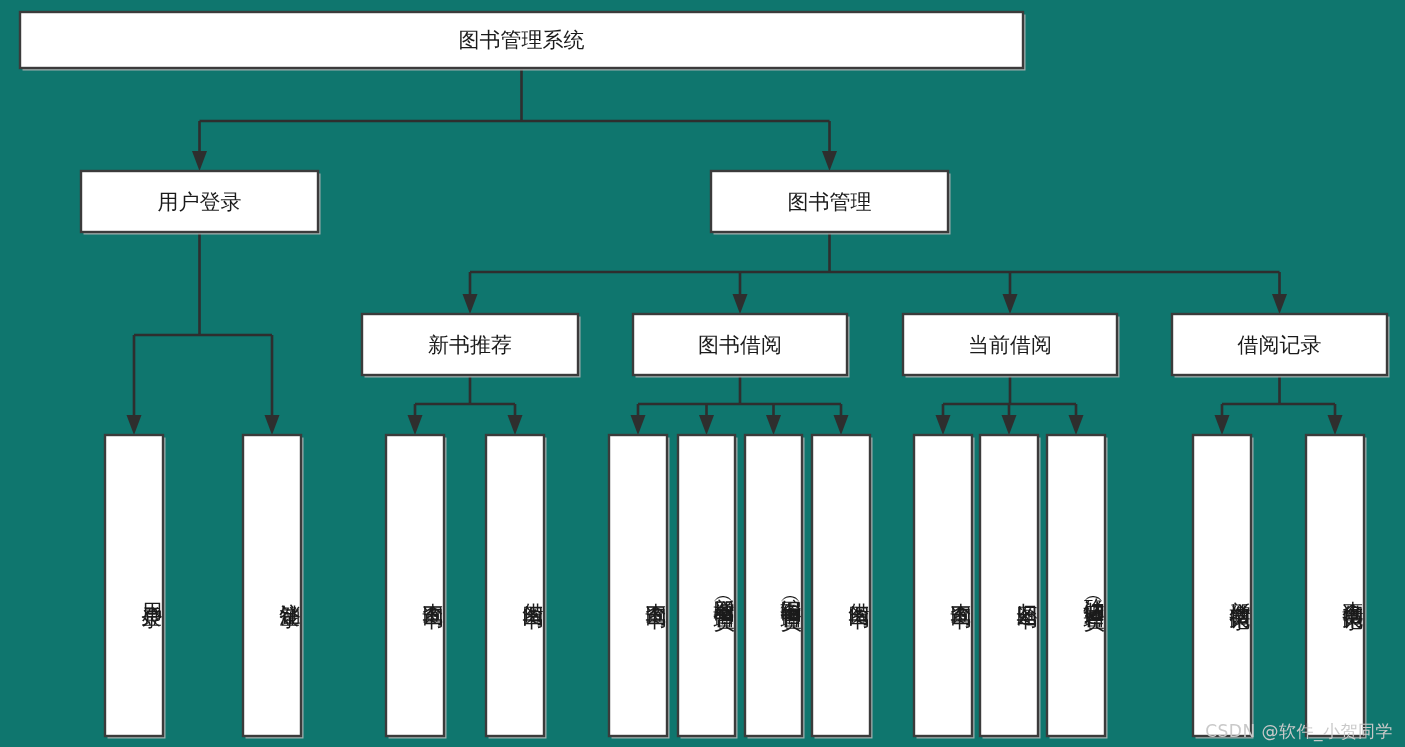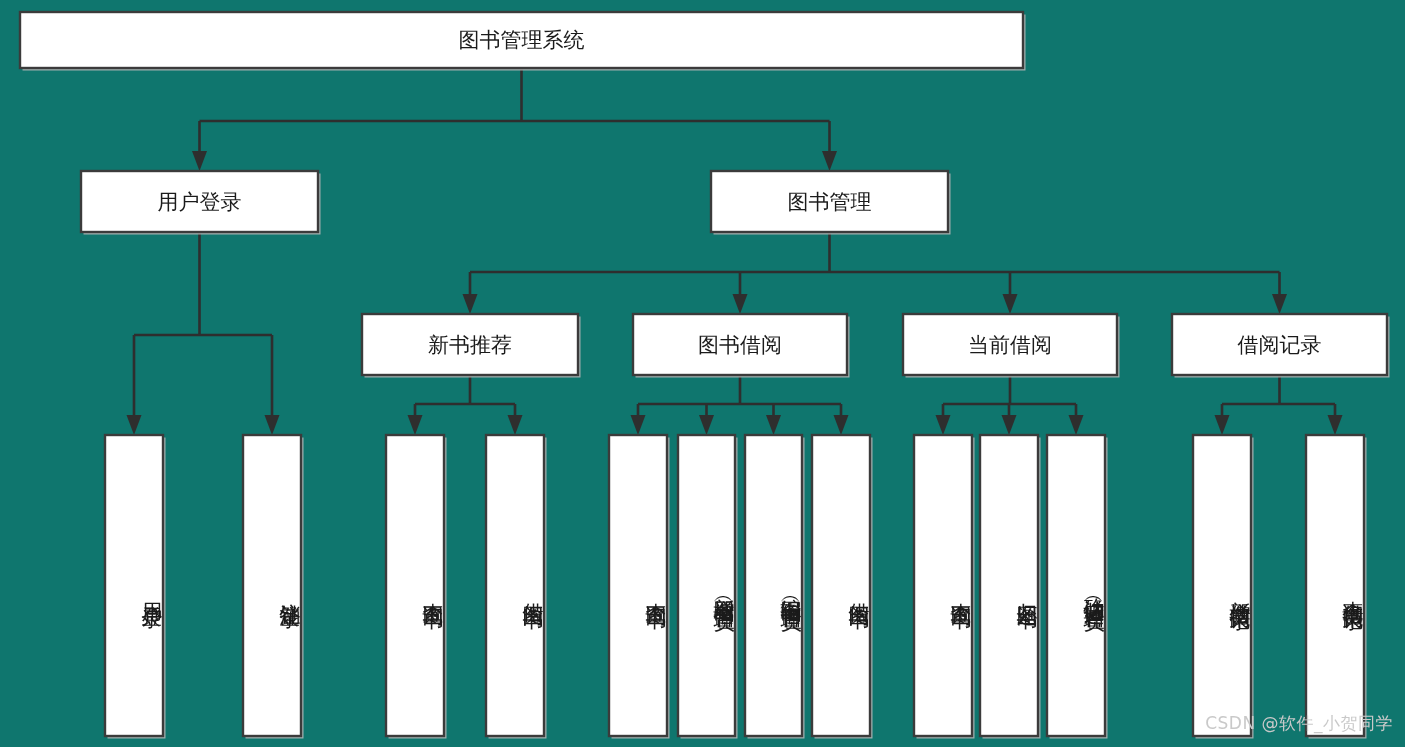--- a/index.html
+++ b/index.html
@@ -69,21 +69,21 @@
     letter-spacing: 2px;
     display: flex;
     align-items: flex-start;
     justify-content: center;
     pointer-events: none;
     white-space: nowrap;
   }
   .watermark {
     position: absolute;
     right: 12px;
-    bottom: 12px;
+    bottom: 4px;
     font-family: "DejaVu Sans", "Liberation Sans", sans-serif;
     font-size: 17px;
     color: #c9c9c9;
     letter-spacing: 0.5px;
     user-select: none;
     white-space: nowrap;
   }
 </style>
 </head>
 <body>

